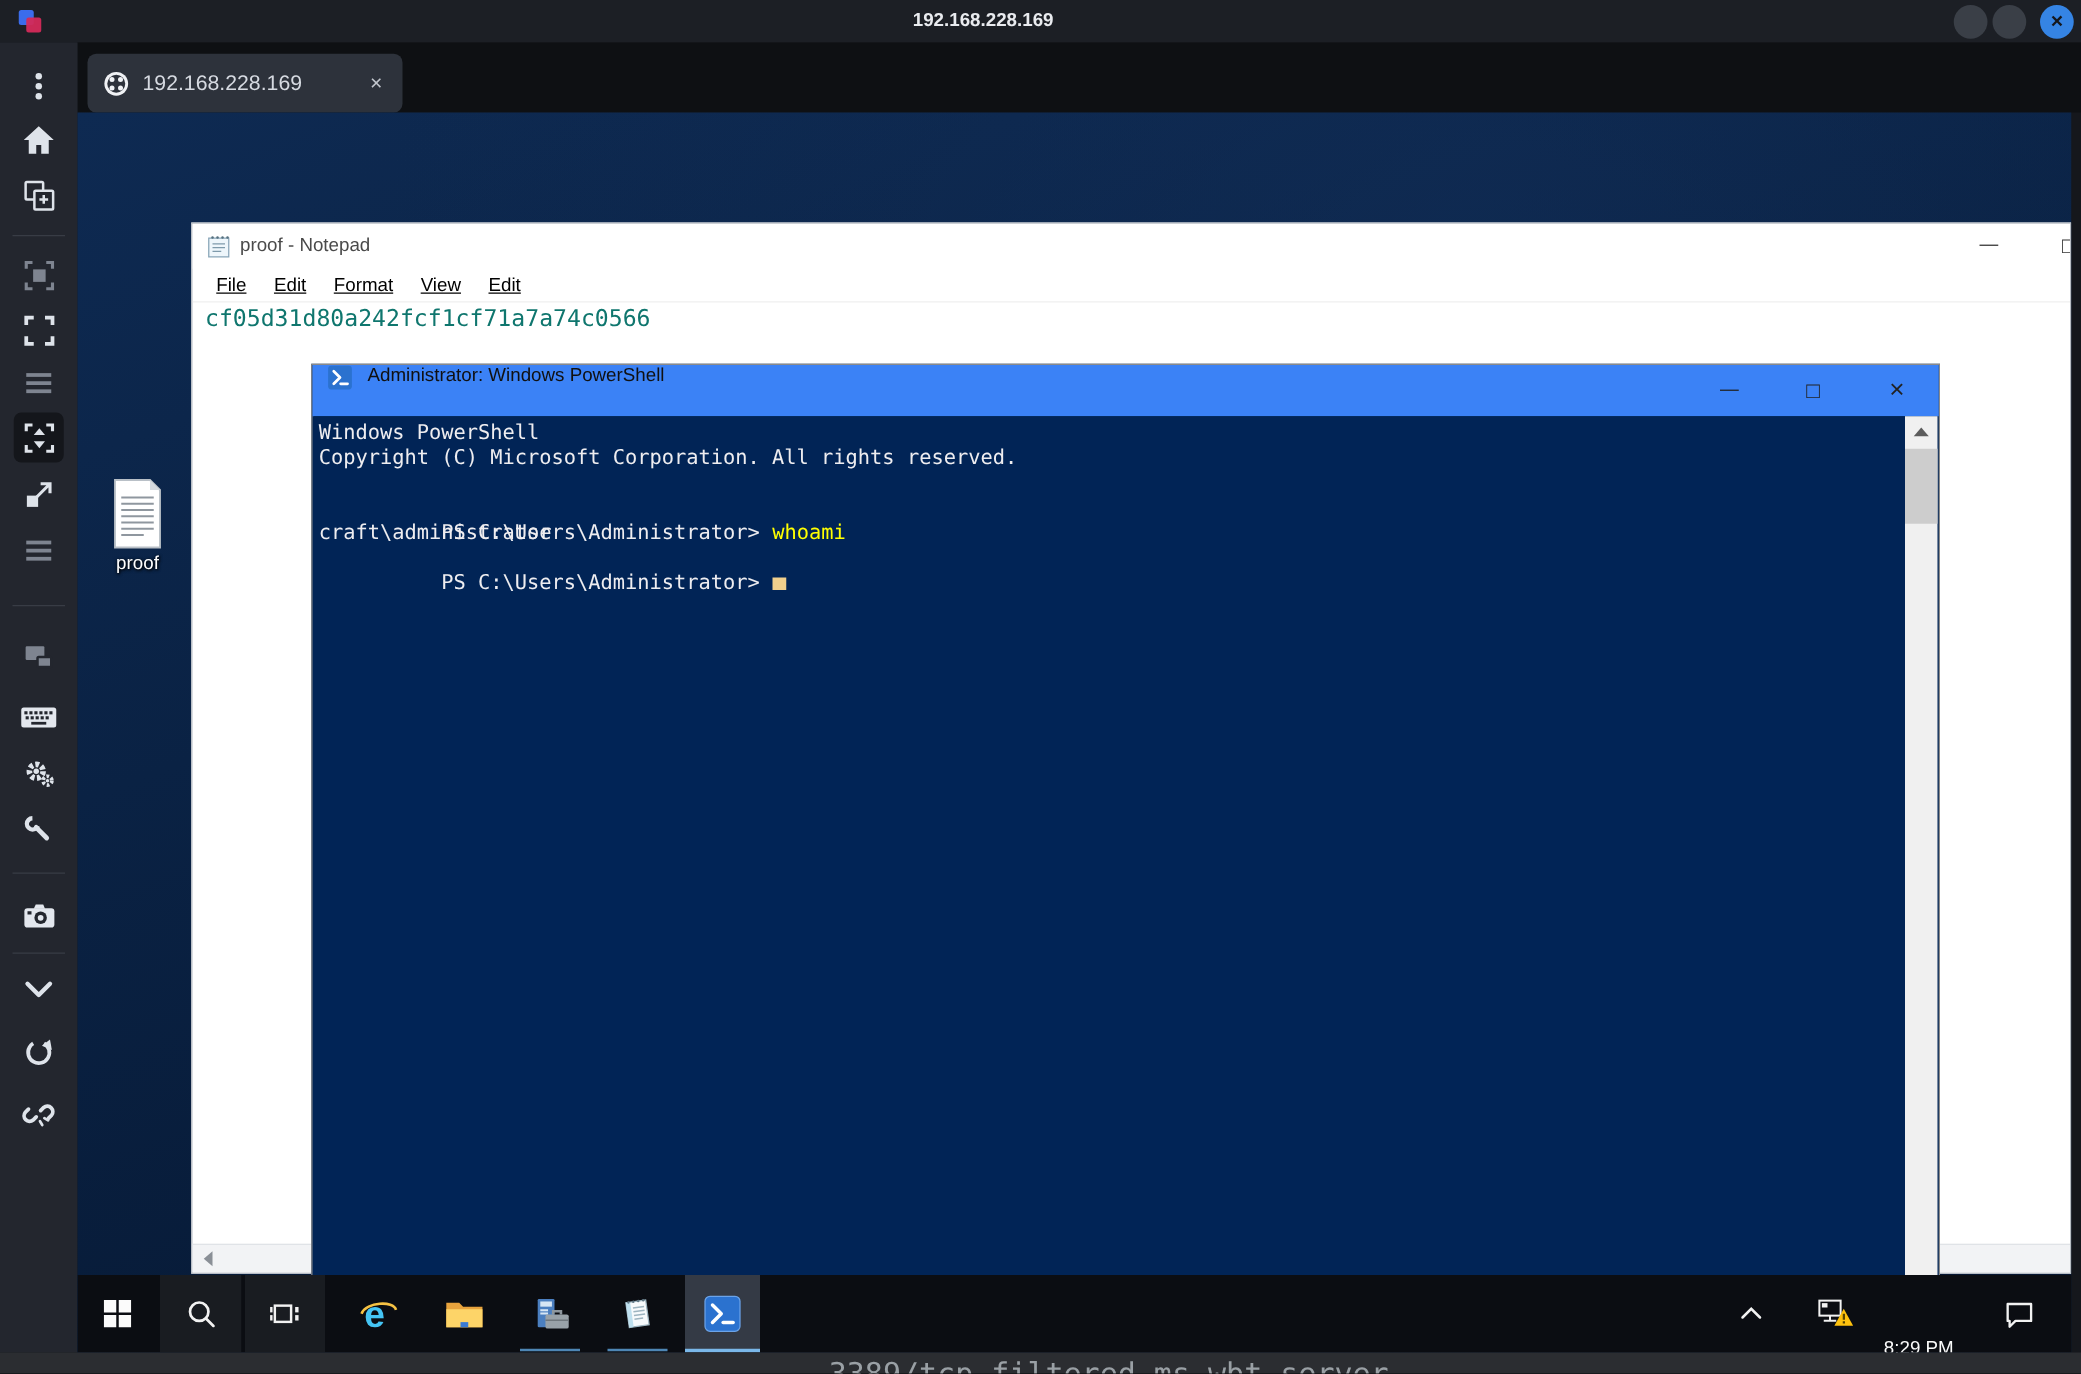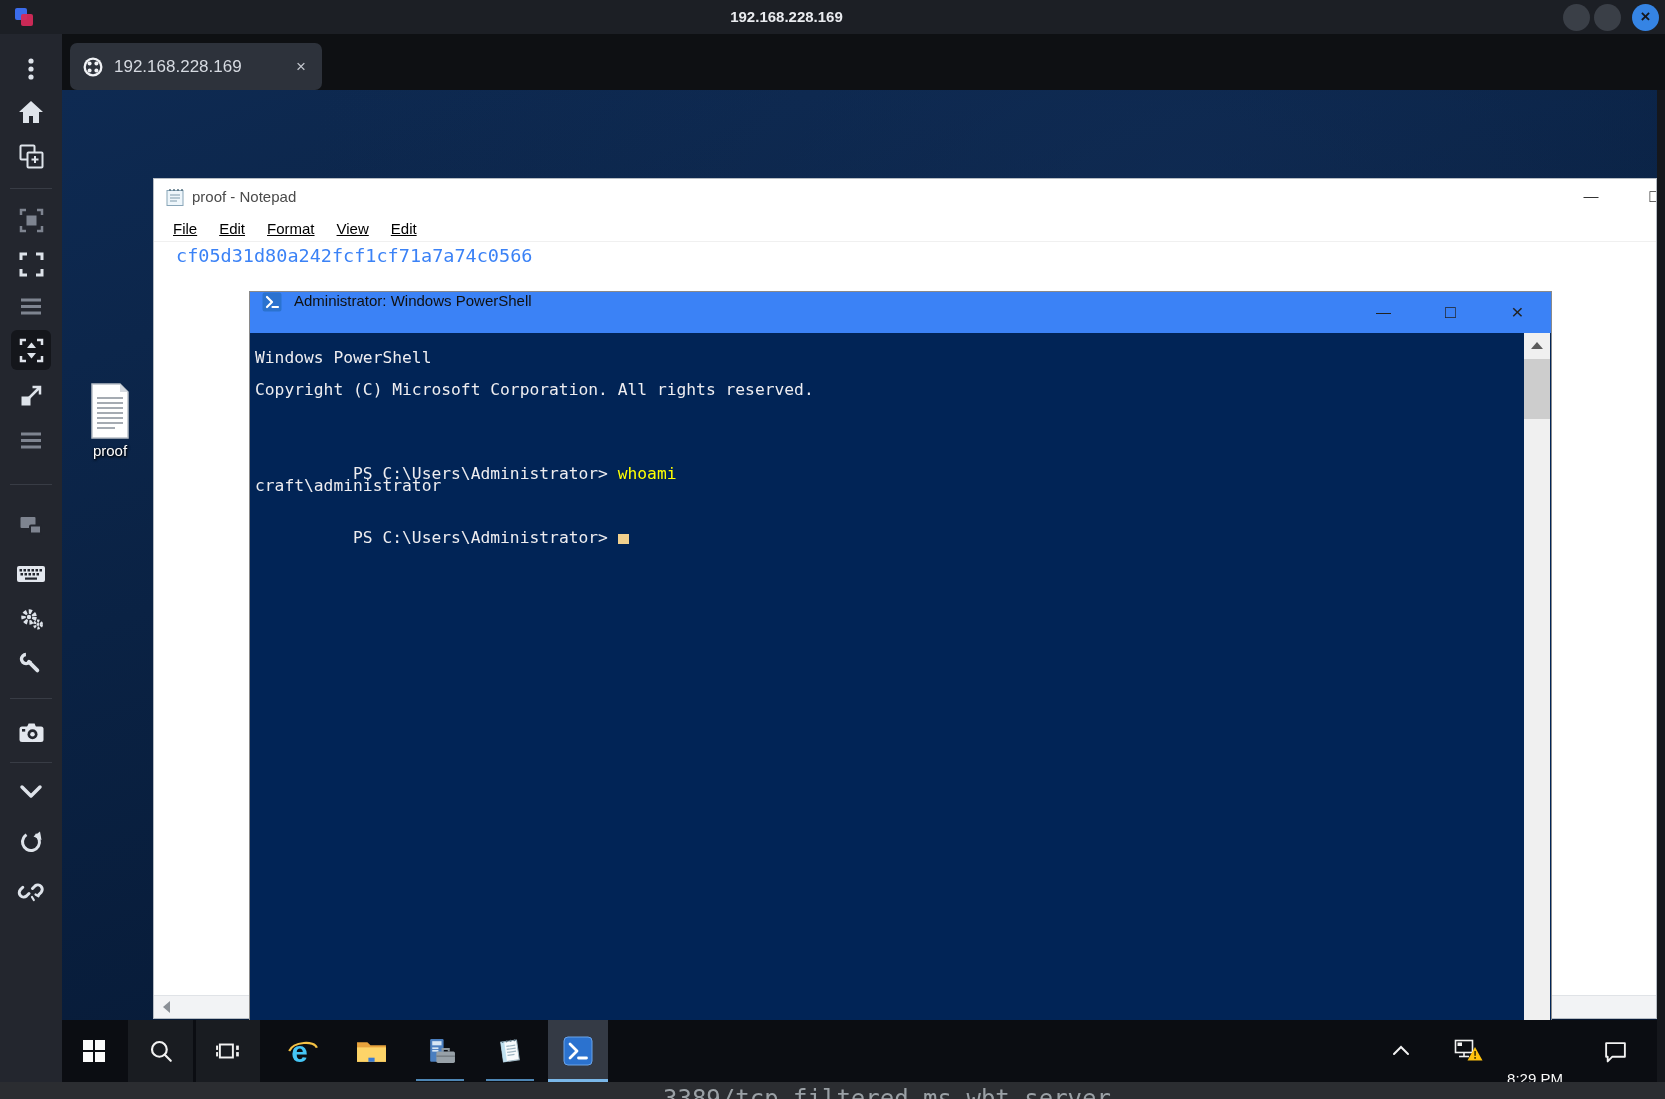--- a/index.html
+++ b/index.html
@@ -39,38 +39,38 @@
 
   
   #notepad{left:91px;top:88px;width:1504px;height:841px;background:#fff;
            border:1px solid #b6bcc3;box-sizing:border-box;overflow:hidden;z-index:2;}
   #np-titlebar{left:0;top:0;width:100%;height:36px;background:#fff;}
   #np-title{left:38px;top:0;height:36px;line-height:36px;color:#4a4a4a;font-size:15px;}
   .np-ctl{top:0;width:54px;height:36px;text-align:center;line-height:34px;color:#333;font-size:15px;}
   #np-menubar{left:0;top:36px;width:100%;height:27px;display:flex;align-items:center;
               padding-left:8px;box-sizing:border-box;border-bottom:1px solid #f0f0f0;}
   .np-menu{padding:0 11px;font-size:15px;color:#000000;text-decoration:underline;}
-  #np-content{left:22px;top:66px;font-family:"DejaVu Sans Mono","Liberation Mono",monospace;
-              font-size:18.5px;color:#3b82f6;white-space:pre;}
+  #np-content{left:10px;top:66px;font-family:"DejaVu Sans Mono","Liberation Mono",monospace;
+              font-size:18.5px;color:#0f766e;white-space:pre;}
   #np-hscroll{left:0;bottom:0;width:100%;height:22px;background:#f2f3f5;border-top:1px solid #e0e3e7;}
   #np-hscroll .larr{position:absolute;left:9px;top:5px;width:0;height:0;
       border-top:6px solid transparent;border-bottom:6px solid transparent;border-right:7px solid #8a8f96;}
 
   
   #pswin{left:187px;top:201px;width:1303px;height:739px;background:#012456;
          border:1px solid #8a8a8a;box-sizing:border-box;z-index:3;}
   #ps-titlebar{left:0;top:0;width:100%;height:41px;background:#3b82f6;display:flex;align-items:flex-start;}
   #ps-title{margin-left:12px;color:#101010;font-size:15px;}
   #ps-ctls{position:absolute;right:0;top:0;height:41px;display:flex;}
   .ps-ctl{width:67px;height:41px;text-align:center;line-height:40px;color:#222;font-size:15px;}
   .ps-ctl.x{font-size:21px;}
   #terminal{left:1px;top:41px;right:27px;bottom:1px;background:#012456;
             font-family:"DejaVu Sans Mono","Liberation Mono",monospace;font-size:16.3px;
             color:#eeedf0;padding:3px 0 0 4px;}
-  .tline{height:20px;line-height:20px;white-space:pre;margin-top:12px;}
+  .tline{height:20px;line-height:20px;white-space:pre;}
   .cmd{color:#ffff00;}
   #cursor{display:inline-block;width:11px;height:10px;background:#f1d08d;
           vertical-align:baseline;position:relative;top:1px;}
   #ps-scroll{right:1px;top:41px;width:26px;bottom:1px;background:#f0f0f0;}
   #ps-scroll .uarr{position:absolute;left:7px;top:9px;width:0;height:0;
       border-left:6px solid transparent;border-right:6px solid transparent;border-bottom:7px solid #5c5c5c;}
   #ps-thumb{position:absolute;left:0;top:26px;width:26px;height:60px;background:#cdcdcd;}
 
   
   #taskbar{left:0;top:930px;width:1595px;height:62px;background:#0b0d12;z-index:5;}

